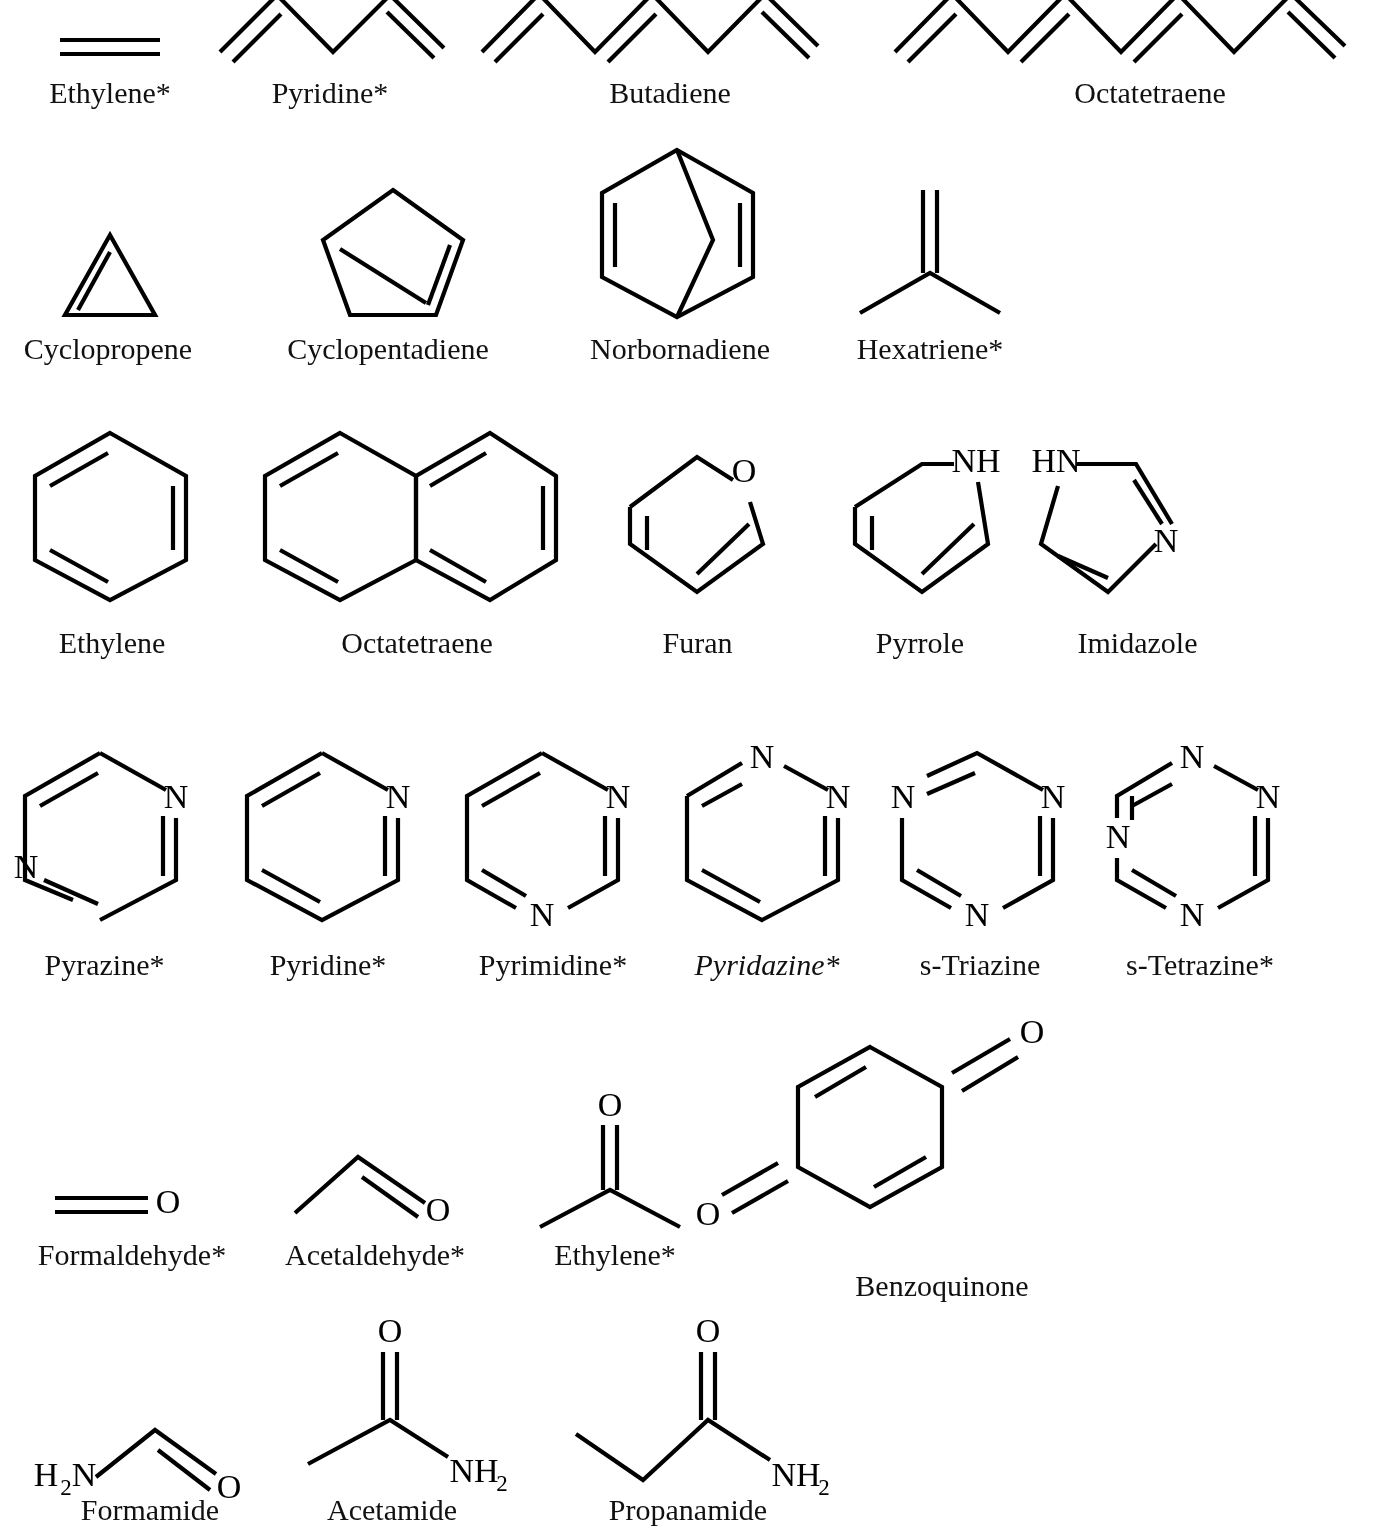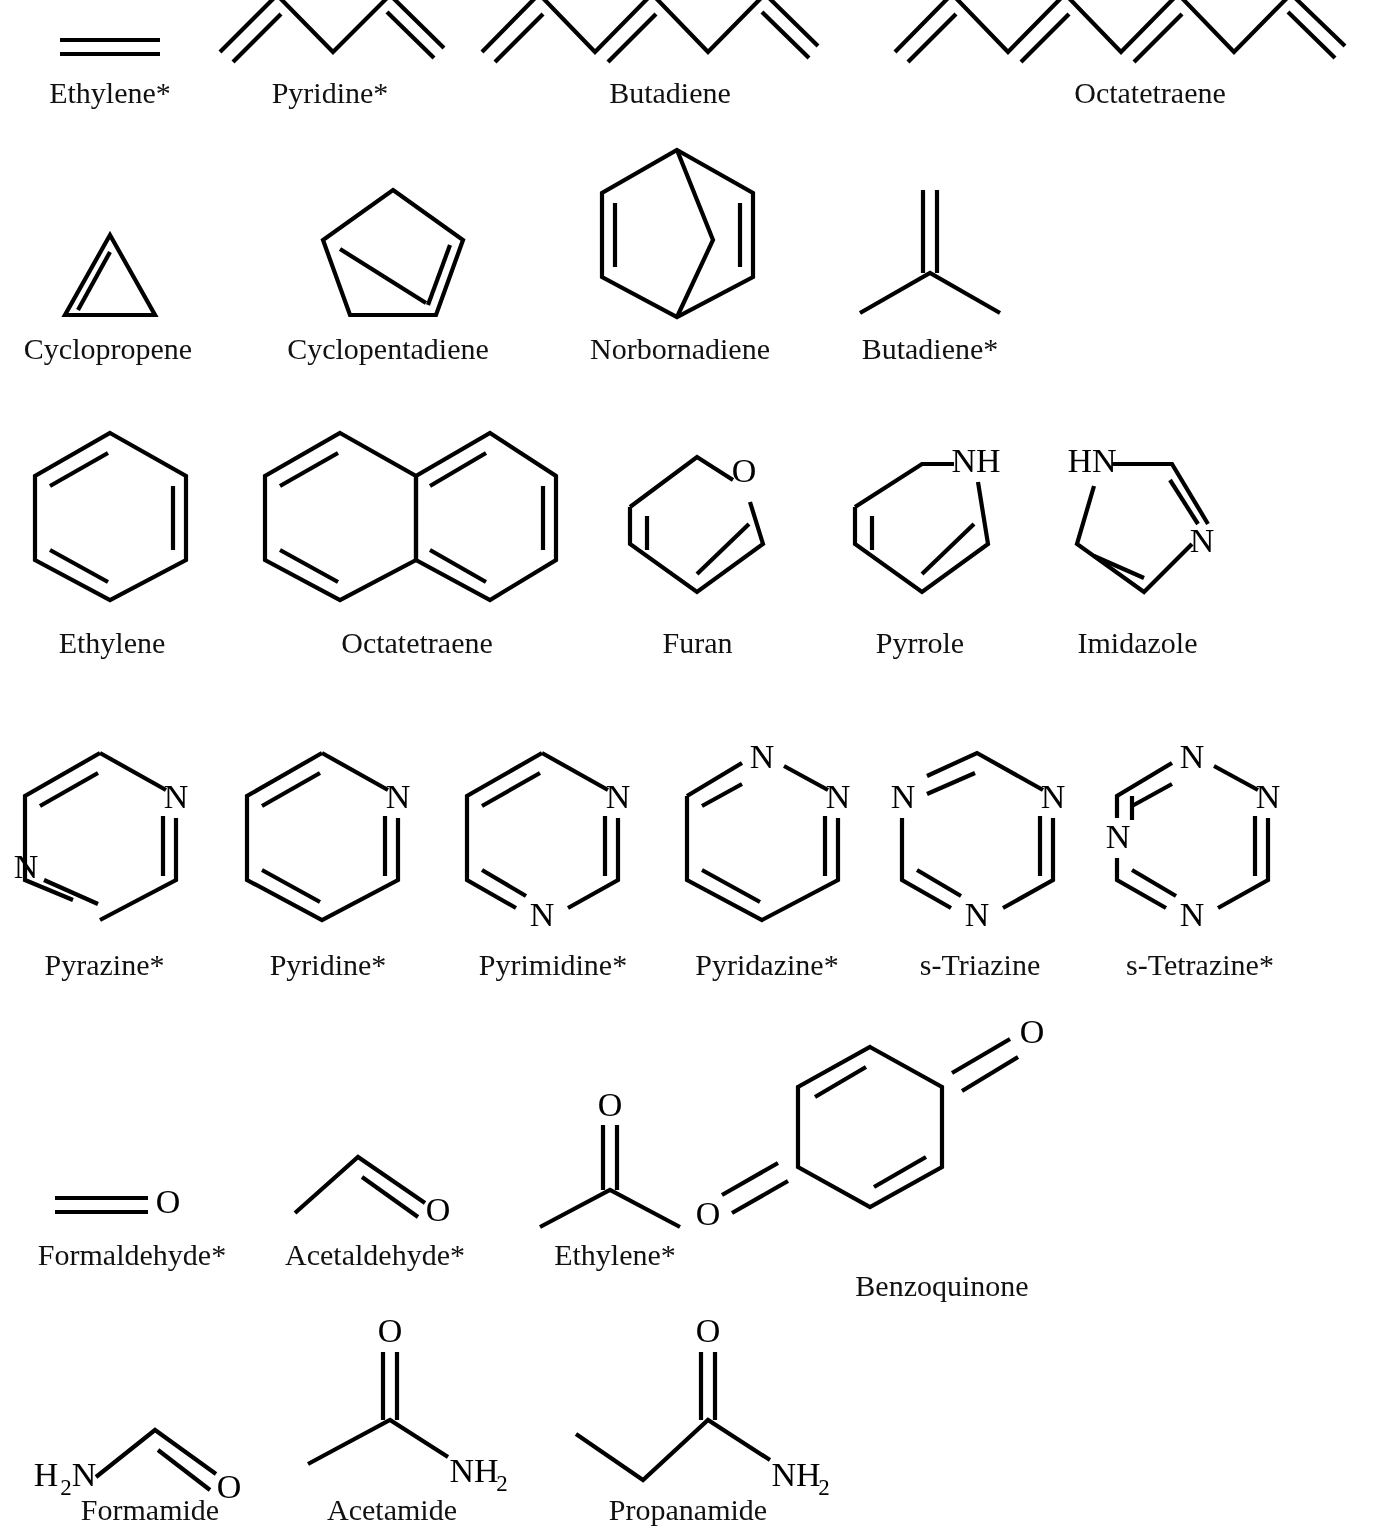--- a/index.html
+++ b/index.html
@@ -105,21 +105,21 @@
 </div>
 <div class="caption" style="left:575px;top:334px;width:210px;">Norbornadiene</div>
 
 <div class="mol" style="left:855px;top:185px;">
   <svg width="150" height="135" viewBox="0 0 150 135">
     <line x1="68" y1="5" x2="68" y2="88"></line>
     <line x1="82" y1="5" x2="82" y2="88"></line>
     <polyline points="5,128 75,88 145,128"></polyline>
   </svg>
 </div>
-<div class="caption" style="left:845px;top:334px;width:170px;">Butadiene*</div>
+<div class="caption" style="left:845px;top:334px;width:170px;">Hexatriene*</div>
 
 <div class="mol" style="left:28px;top:428px;">
   <svg width="165" height="175" viewBox="0 0 165 175">
     <polygon points="82,5 158,48 158,132 82,172 7,132 7,48"></polygon>
     <line x1="22" y1="58" x2="80" y2="25"></line>
     <line x1="145" y1="58" x2="145" y2="122"></line>
     <line x1="22" y1="122" x2="80" y2="154"></line>
   </svg>
 </div>
 <div class="caption" style="left:22px;top:628px;width:180px;">Ethylene</div>
@@ -152,21 +152,21 @@
   <svg width="150" height="150" viewBox="0 0 150 150">
     <polyline points="5,55 72,12 104,12"></polyline>
     <polyline points="128,30 138,92 72,140 5,92 5,55"></polyline>
     <text class="atom" x="126" y="12">NH</text>
     <line x1="22" y1="64" x2="22" y2="98"></line>
     <line x1="124" y1="72" x2="72" y2="122"></line>
   </svg>
 </div>
 <div class="caption" style="left:845px;top:628px;width:150px;">Pyrrole</div>
 
-<div class="mol" style="left:1072px;top:452px;text-decoration:underline;">
+<div class="mol" style="left:1036px;top:452px;text-decoration:underline;">
   <svg width="155" height="150" viewBox="0 0 155 150">
     <polyline points="40,12 100,12 136,72"></polyline>
     <polyline points="22,34 5,92 72,140 120,92"></polyline>
     <text class="atom" x="20" y="12">HN</text>
     <text class="atom" x="130" y="92">N</text>
     <line x1="98" y1="28" x2="126" y2="72"></line>
     <line x1="22" y1="104" x2="72" y2="126"></line>
   </svg>
 </div>
 <div class="caption" style="left:1055px;top:628px;width:165px;">Imidazole</div>
@@ -216,21 +216,21 @@
     <polyline points="7,48 62,15"></polyline>
     <polyline points="104,18 148,42"></polyline>
     <polyline points="158,70 158,132 82,172 7,132 7,48"></polyline>
     <text class="atom" x="82" y="12">N</text>
     <text class="atom" x="158" y="52">N</text>
     <line x1="22" y1="58" x2="62" y2="36"></line>
     <line x1="145" y1="68" x2="145" y2="128"></line>
     <line x1="22" y1="122" x2="80" y2="154"></line>
   </svg>
 </div>
-<div class="caption" style="left:672px;top:950px;width:190px;">Pyridazine*</div>
+<div class="caption" style="left:672px;top:950px;width:190px;font-style:italic;">Pyridazine*</div>
 
 <div class="mol" style="left:895px;top:748px;">
   <svg width="170" height="175" viewBox="0 0 170 175">
     <polyline points="32,28 82,5 148,42"></polyline>
     <polyline points="158,70 158,132 108,160"></polyline>
     <polyline points="56,160 7,132 7,70"></polyline>
     <text class="atom" x="8" y="52">N</text>
     <text class="atom" x="158" y="52">N</text>
     <text class="atom" x="82" y="170">N</text>
     <line x1="32" y1="46" x2="80" y2="25"></line>

